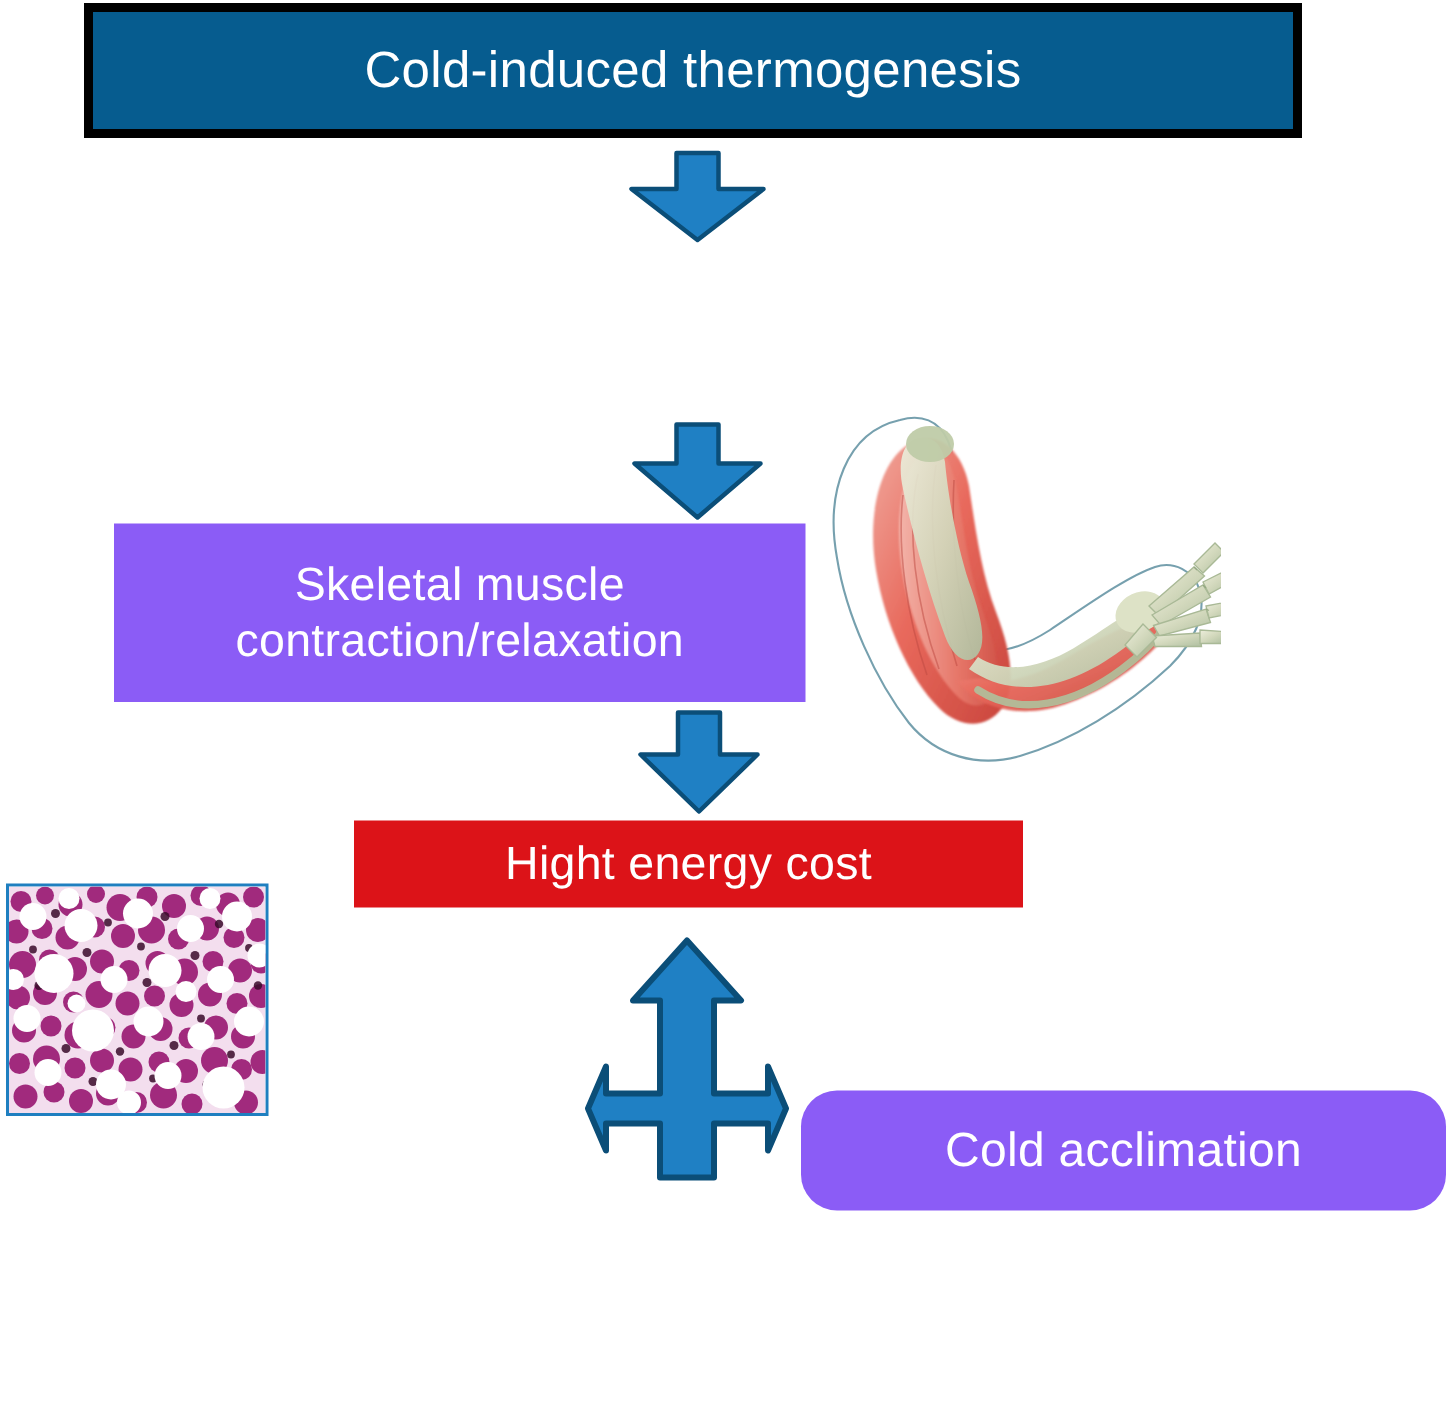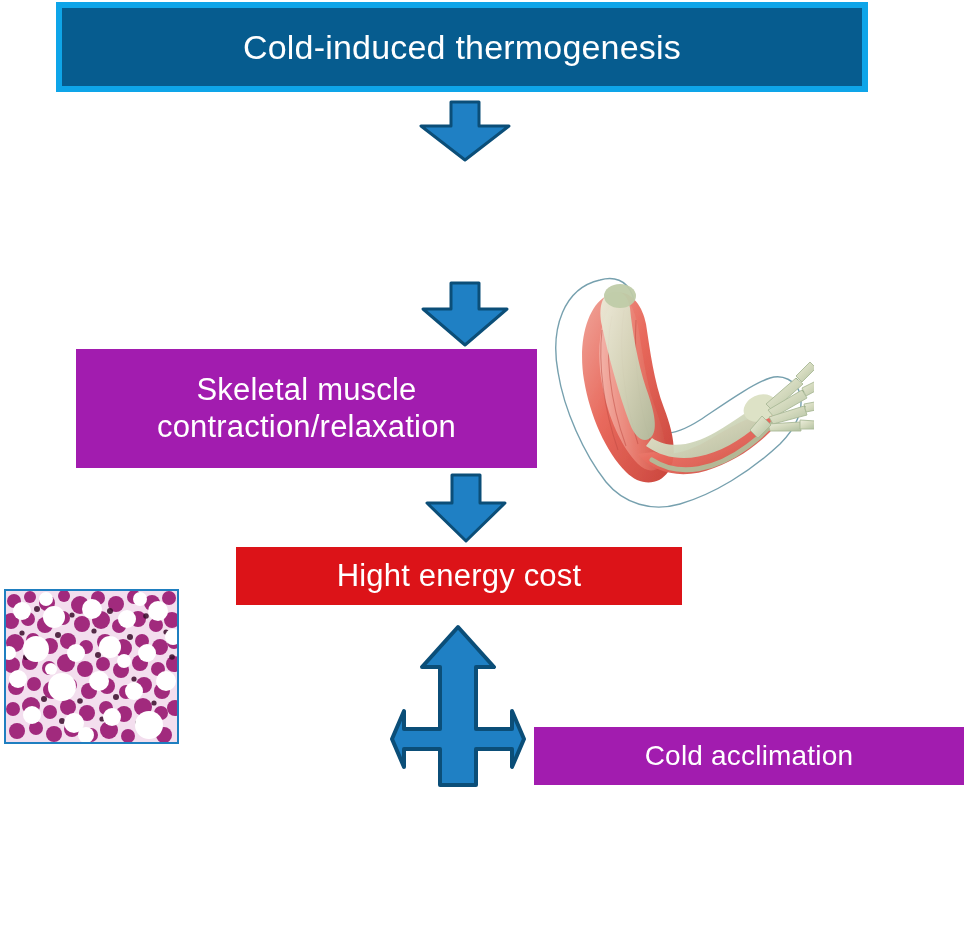--- a/index.html
+++ b/index.html
@@ -31,24 +31,24 @@
     box-sizing: border-box;
     letter-spacing: 0.2px;
   }
   .node .label {
     display: block;
     width: 100%;
     padding: 0 10px;
     box-sizing: border-box;
     white-space: pre-line;
   }
-  .blue    { background: #a21caf; }
+  .blue    { background: #8b5cf6; }
   .red     { background: #DC1318; }
   .redring {
-    border: 6px solid #0ea5e9;
+    border: 6px solid #000000;
     background: #065C8F;
   }
 
   
   #node-cold-induced {
     left: 56px;  top: 2px;   width: 812px;  height: 90px;
     font-size: 34px;
   }
   #node-shivering {
     left: 300px; top: 160px; width: 322px;  height: 90px;
@@ -56,22 +56,23 @@
   }
   #node-skeletal {
     left: 76px;  top: 349px; width: 461px;  height: 119px;
     font-size: 31px;
   }
   #node-high-energy {
     left: 236px; top: 547px; width: 446px;  height: 58px;
     font-size: 31px;
   }
   #node-cold-acclimation {
-    left: 534px; top: 727px; width: 430px;  height: 58px;
-    font-size: 28px;
+    left: 534px; top: 727px; width: 430px;  height: 80px;
+    font-size: 32px;
+    border-radius: 24px;
   }
   #node-nst-bat {
     left: 3px;   top: 744px; width: 379px;  height: 183px;
     font-size: 31px;
   }
 
   
   .arrow-down {
     position: absolute;
   }

